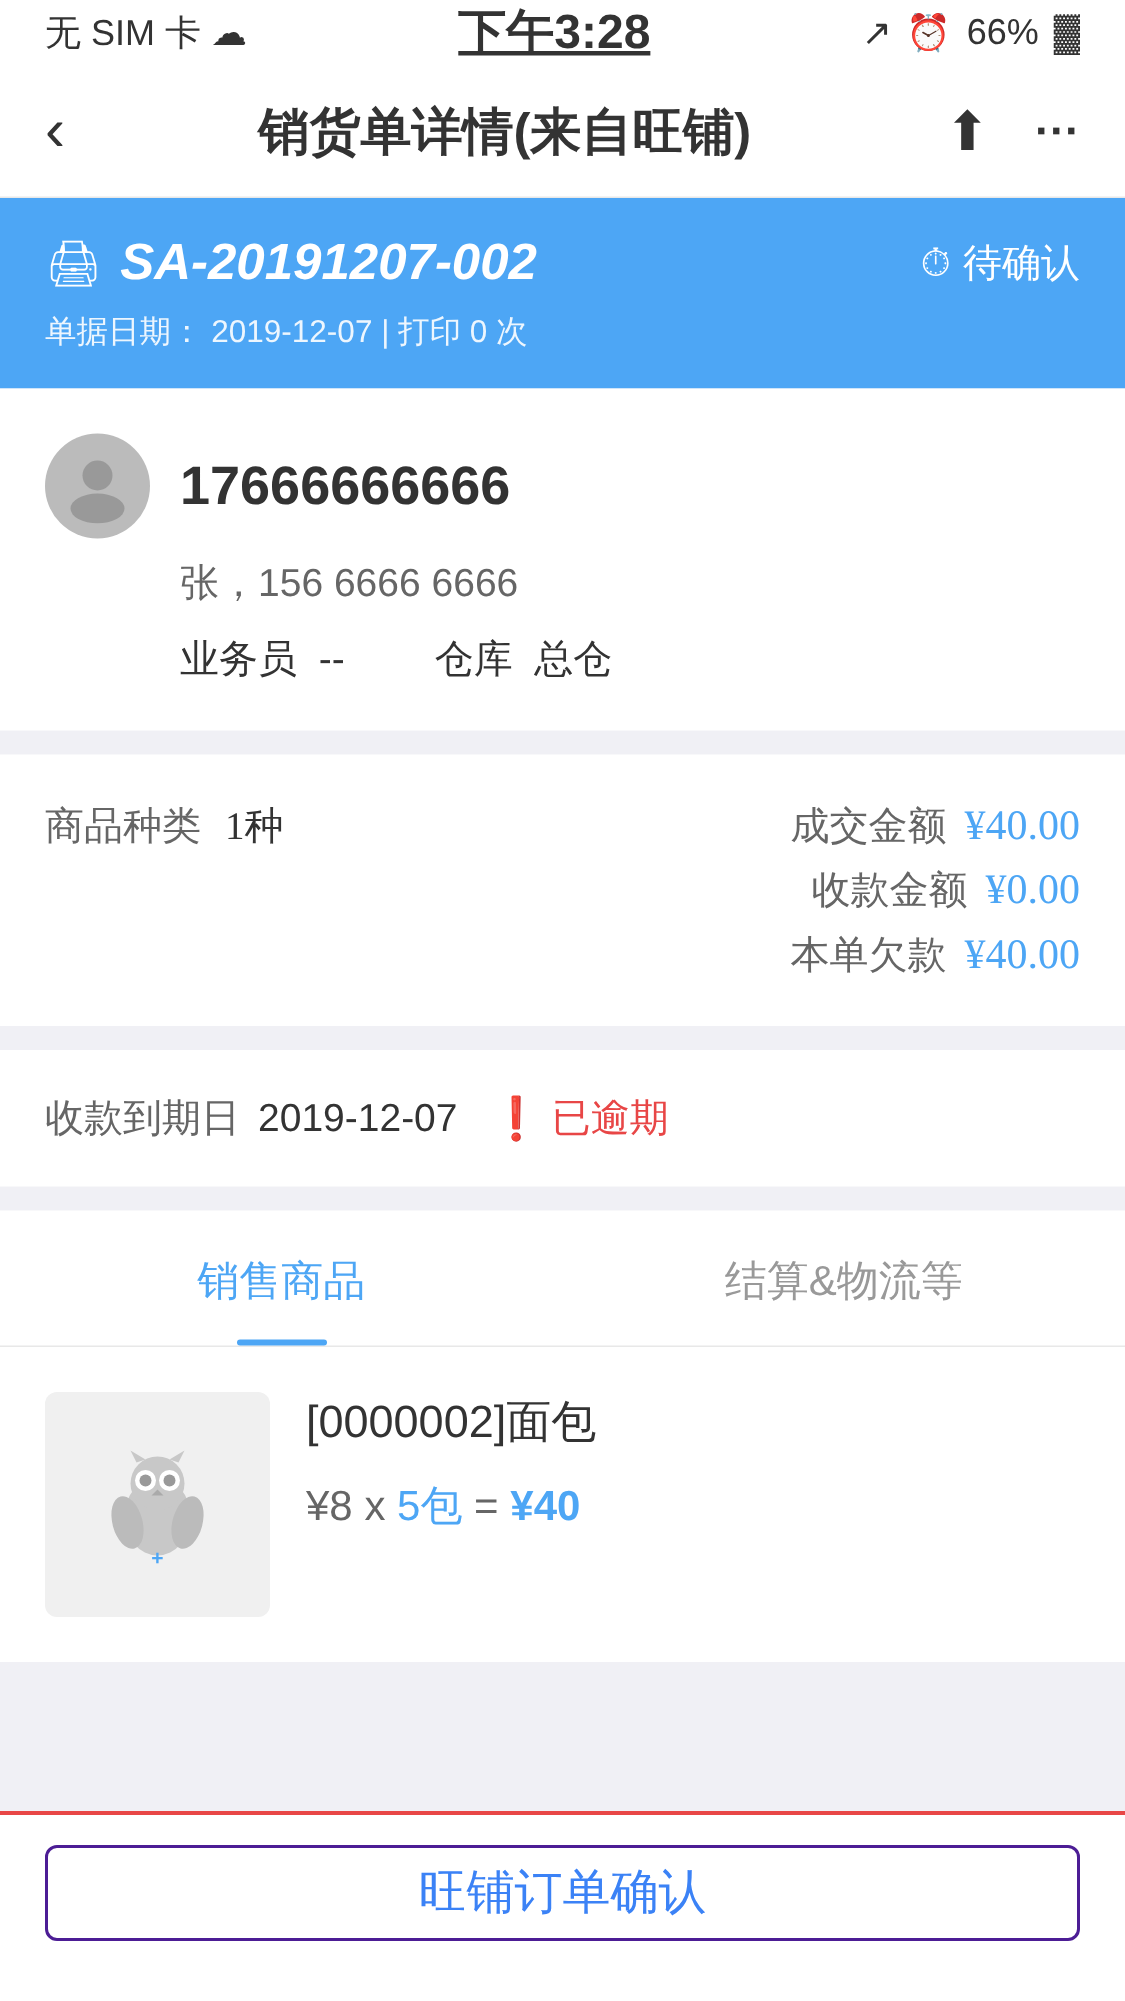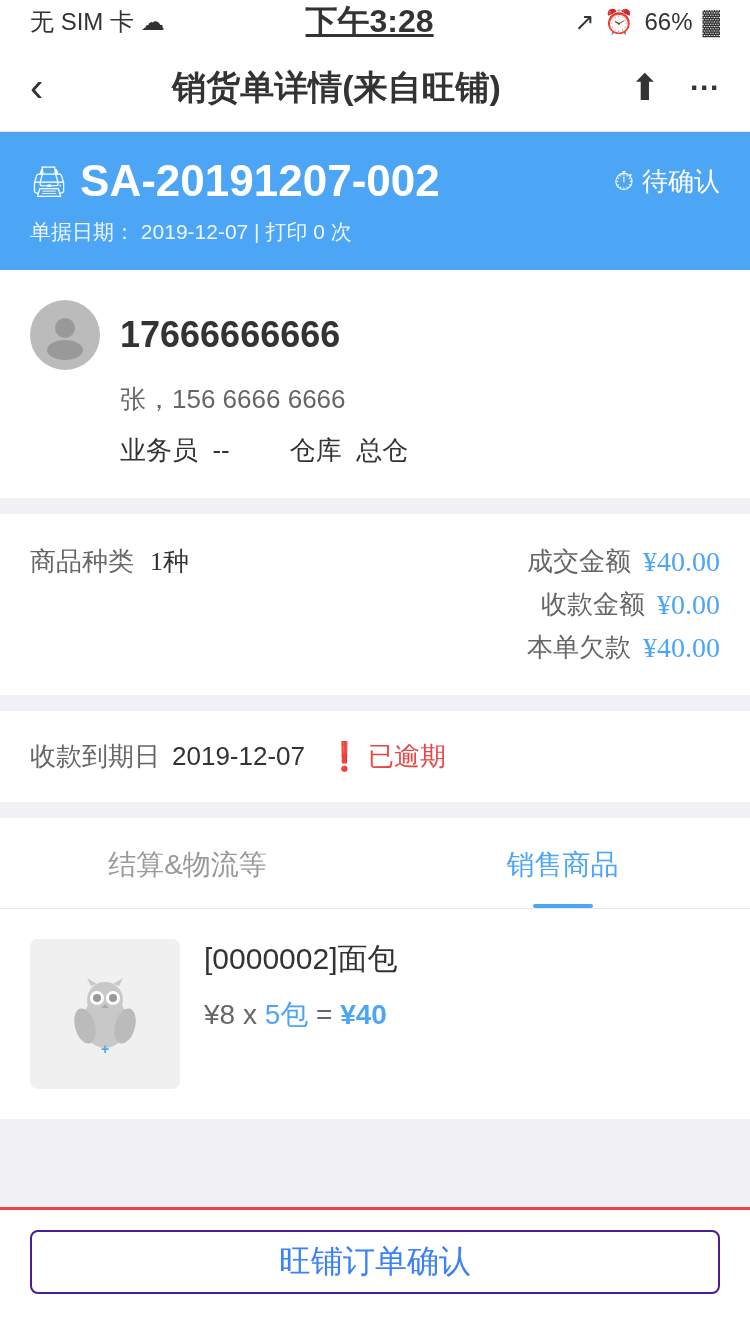--- a/index.html
+++ b/index.html
@@ -59,23 +59,24 @@
       background: #4da6f5;
       padding: 24px 30px;
     }
     .order-header-top {
       display: flex;
       justify-content: space-between;
       align-items: center;
       margin-bottom: 12px;
     }
     .order-id {
-      font-size: 44px;
+      font-size: 34px;
       font-weight: 700;
       color: #fff;
+      font-style: italic;
     }
     .order-status {
       display: flex;
       align-items: center;
       gap: 8px;
       color: #fff;
       font-size: 26px;
     }
     .order-date {
       font-size: 21px;
@@ -358,22 +359,22 @@
 <div class="due-section white-card">
   <span class="due-label">收款到期日</span>
   <span class="due-date">2019-12-07</span>
   <div class="overdue-badge">
     <span style="color:#e84646;font-size:28px;">❗</span>
     <span>已逾期</span>
   </div>
 </div>
 
 <div class="tabs-bar">
+  <div class="tab-item active">销售商品</div>
   <div class="tab-item">结算&amp;物流等</div>
-  <div class="tab-item active">销售商品</div>
 </div>
 
 <div class="product-section">
   <div class="product-item">
     <div class="product-image">
 
       <svg width="100" height="100" viewBox="0 0 100 100" fill="none">
         <circle cx="50" cy="50" r="45" fill="#f0f0f0"></circle>
 
         <ellipse cx="50" cy="58" rx="22" ry="26" fill="#c8c8c8"></ellipse>

